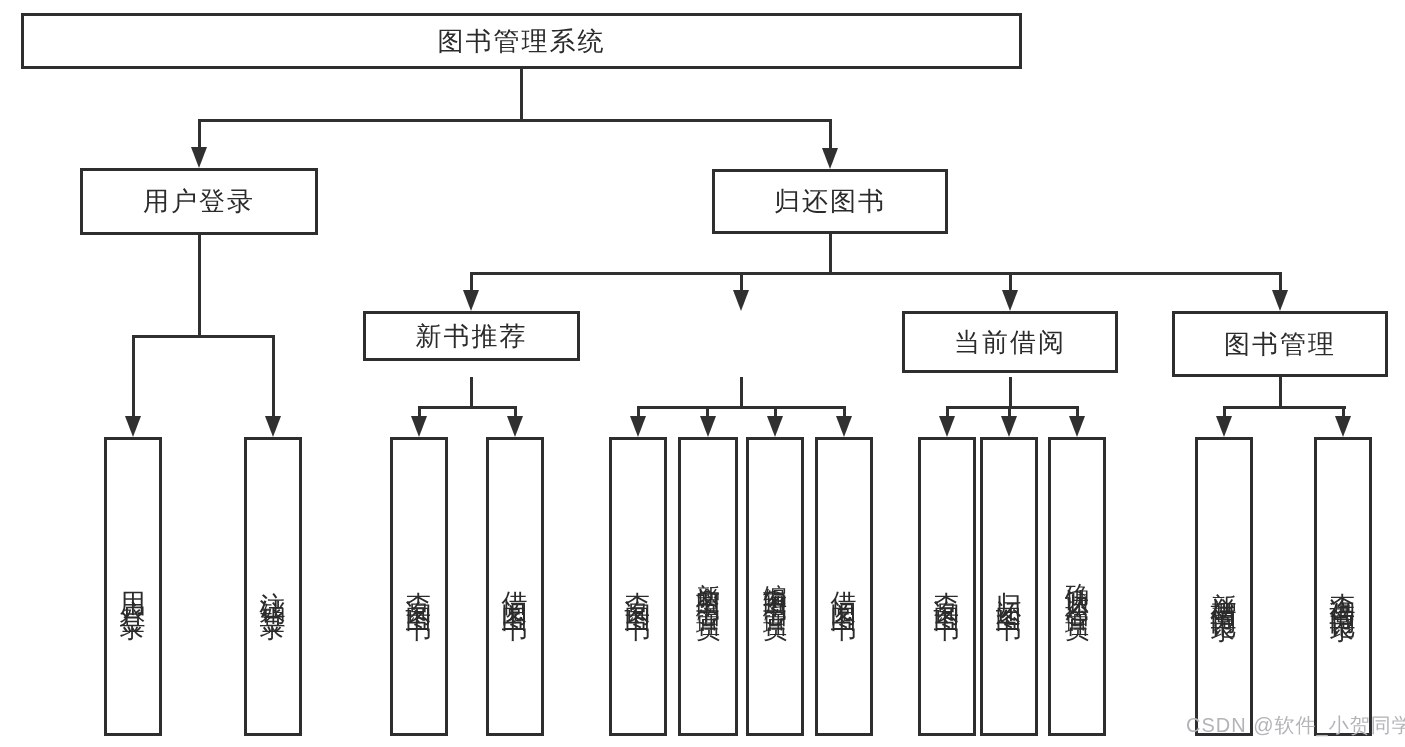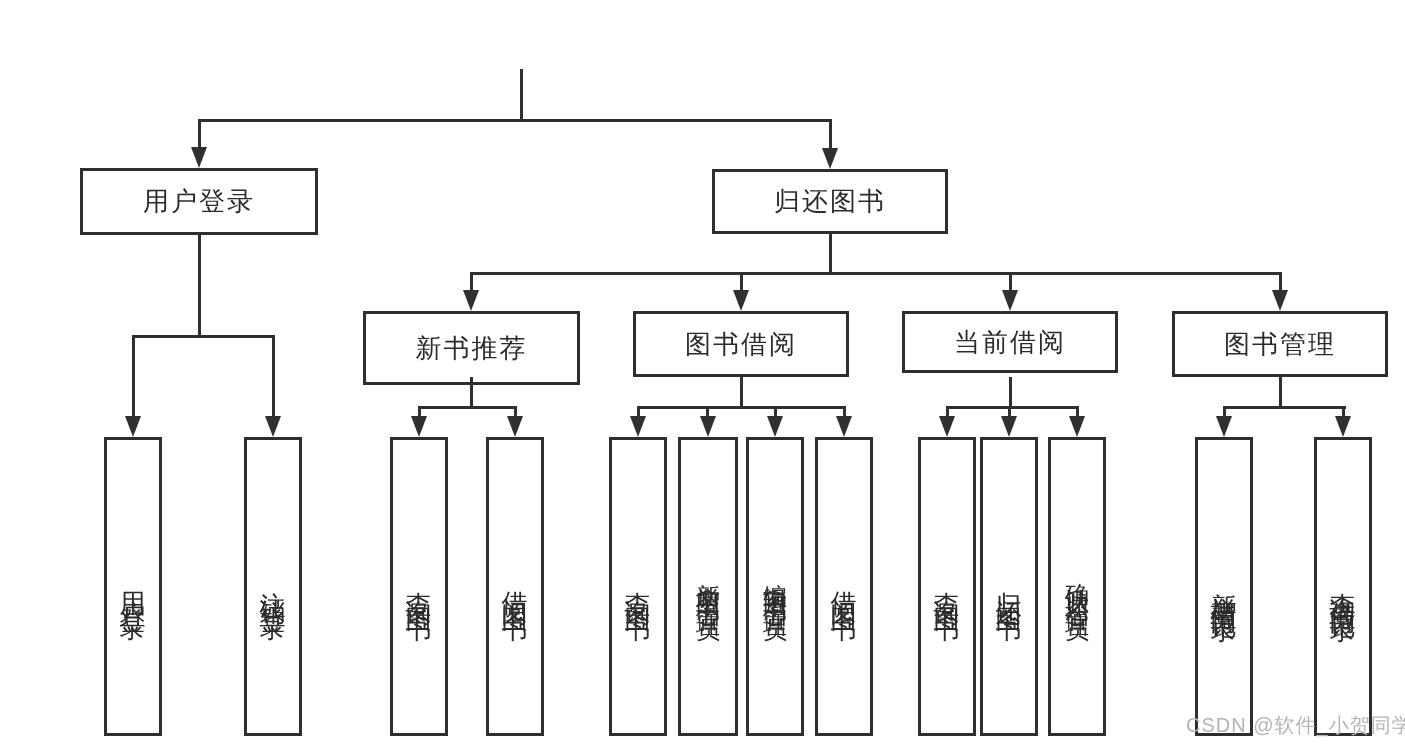--- a/index.html
+++ b/index.html
@@ -70,20 +70,21 @@
     color: #b4b4b8;
     letter-spacing: 1px;
     white-space: nowrap;
   }
 </style>
 </head>
 <body>
 
 <div id="stage">
 
+  <div class="box" style="left:21px; top:13px; width:1001px; height:56px;">图书管理系统</div>
 
   <div class="line" style="left:520px; top:69px;  width:3px;  height:50px;"></div>
   <div class="line" style="left:198px; top:119px; width:634px; height:3px;"></div>
   <div class="line" style="left:198px; top:119px; width:3px;  height:30px;"></div>
   <div class="arrow" style="left:191px; top:147px;"></div>
   <div class="line" style="left:829px; top:119px; width:3px;  height:31px;"></div>
   <div class="arrow" style="left:822px; top:148px;"></div>
 
   <div class="box" style="left:80px;  top:168px; width:238px; height:67px;">用户登录</div>
   <div class="box" style="left:712px; top:169px; width:236px; height:65px;">归还图书</div>
@@ -99,22 +100,21 @@
   <div class="line" style="left:470px; top:272px; width:812px; height:3px;"></div>
   <div class="line" style="left:470px;  top:272px; width:3px; height:20px;"></div>
   <div class="arrow" style="left:463px;  top:290px;"></div>
   <div class="line" style="left:740px;  top:272px; width:3px; height:20px;"></div>
   <div class="arrow" style="left:733px;  top:290px;"></div>
   <div class="line" style="left:1009px; top:272px; width:3px; height:20px;"></div>
   <div class="arrow" style="left:1002px; top:290px;"></div>
   <div class="line" style="left:1279px; top:272px; width:3px; height:20px;"></div>
   <div class="arrow" style="left:1272px; top:290px;"></div>
 
-  <div class="box" style="left:363px;  top:311px; width:217px; height:74px;">新书推荐</div>
-  <div class="box" style="left:633px;  top:311px; width:216px; height:66px;">图书借阅</div>
+  <div class="box" style="left:363px;  top:311px; width:217px; height:50px;">新书推荐</div>
   <div class="box" style="left:902px;  top:311px; width:216px; height:62px;">当前借阅</div>
   <div class="box" style="left:1172px; top:311px; width:216px; height:66px;">图书管理</div>
 
   <div class="line" style="left:470px;  top:377px; width:3px; height:29px;"></div>
   <div class="line" style="left:740px;  top:377px; width:3px; height:29px;"></div>
   <div class="line" style="left:1009px; top:377px; width:3px; height:29px;"></div>
   <div class="line" style="left:1279px; top:377px; width:3px; height:29px;"></div>
 
   <div class="line" style="left:418px;  top:406px; width:99px;  height:3px;"></div>
   <div class="line" style="left:637px;  top:406px; width:209px; height:3px;"></div>

